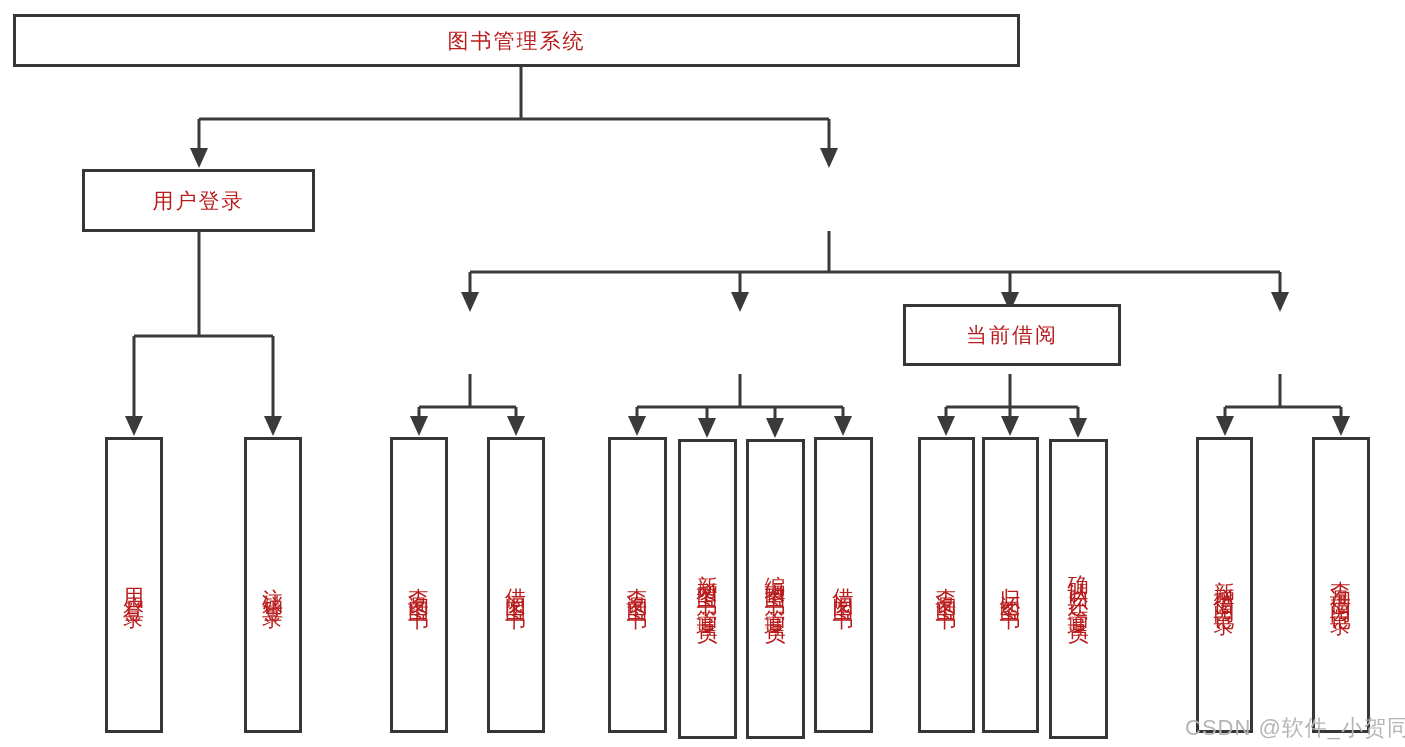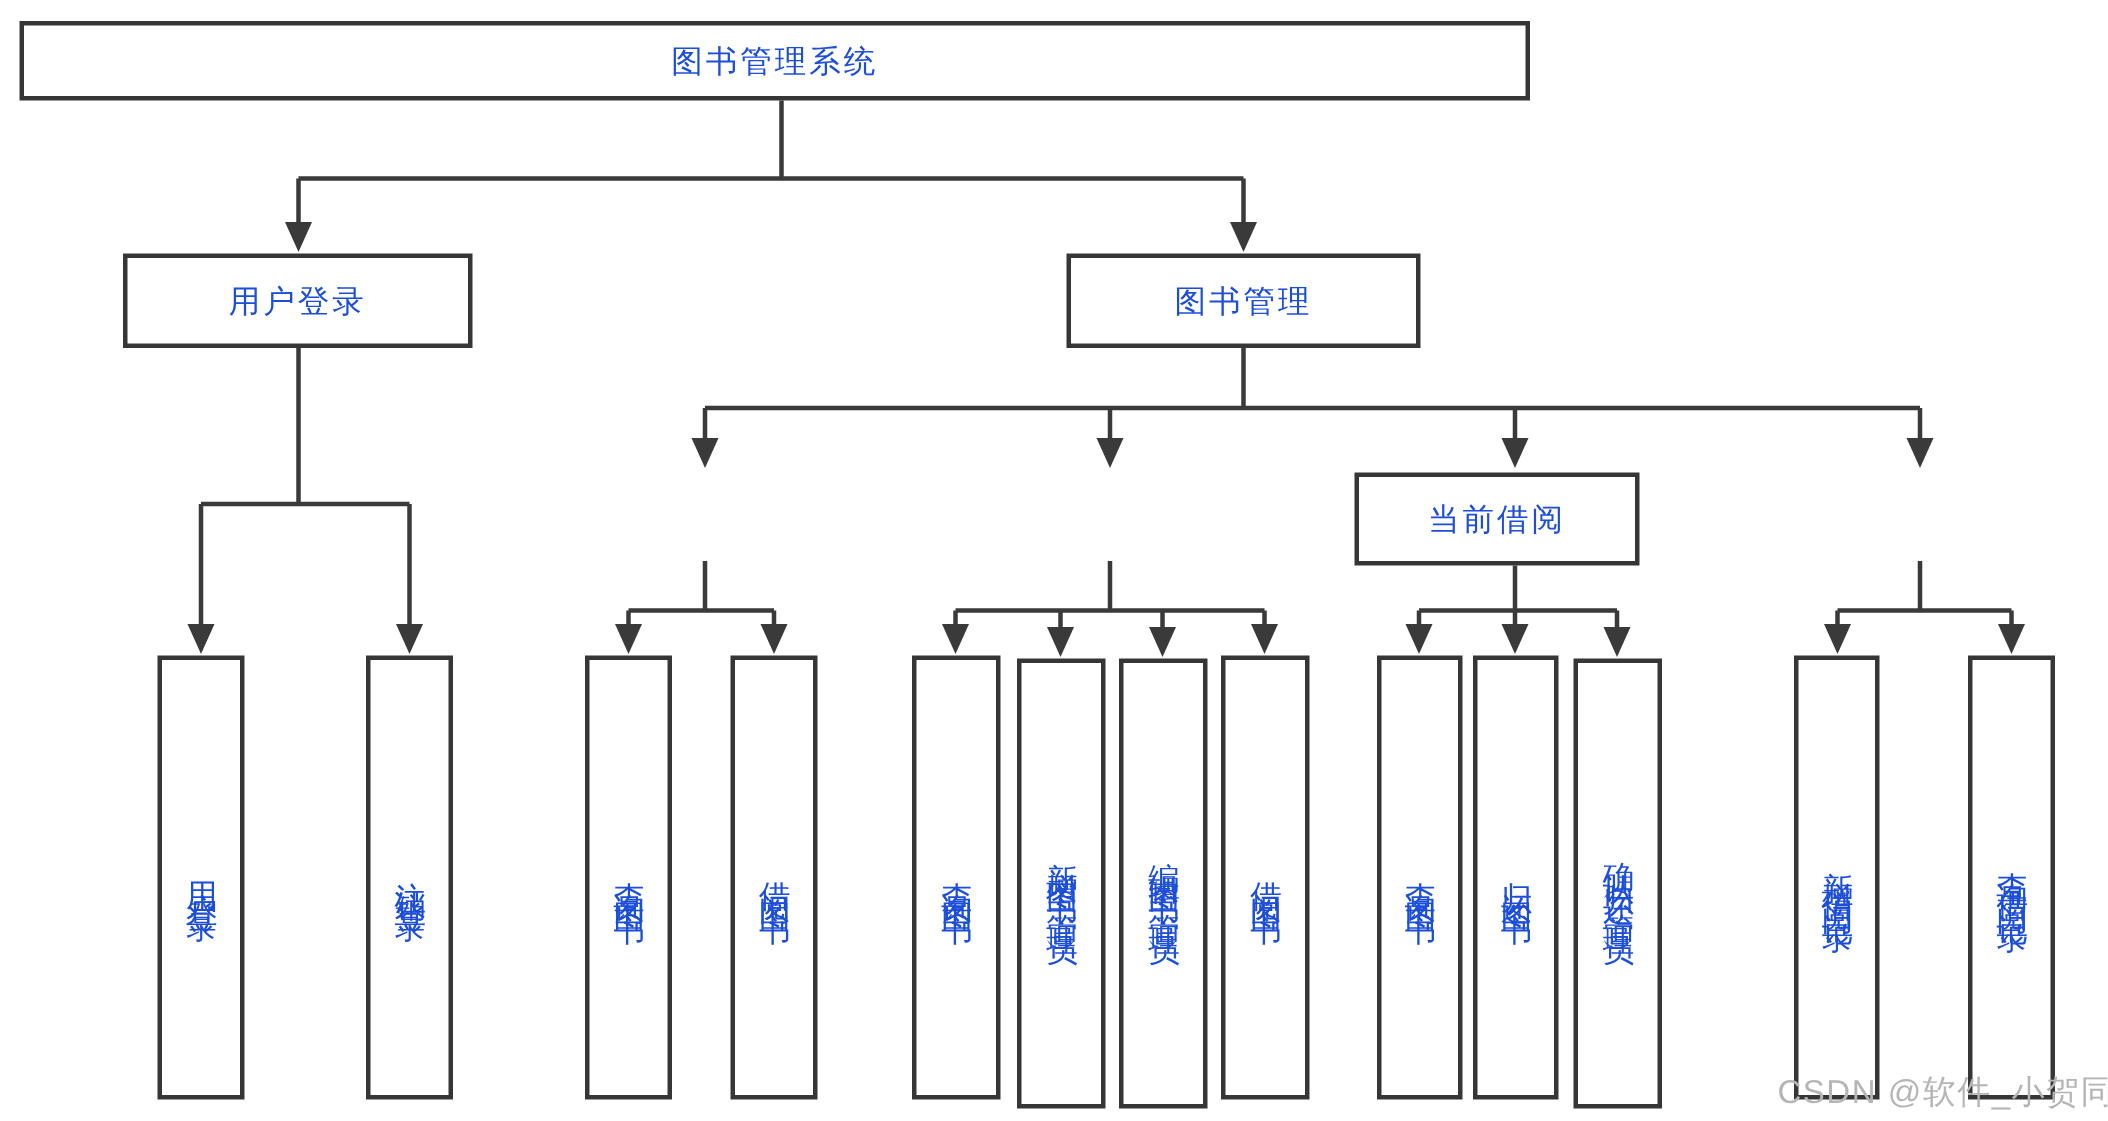--- a/index.html
+++ b/index.html
@@ -29,21 +29,21 @@
     stroke: none;
   }
 
   .node {
     position: absolute;
     background: #ffffff;
     border: 3px solid #363636;
     display: flex;
     align-items: center;
     justify-content: center;
-    color: #1d4ed8;
+    color: #b91c1c;
     z-index: 2;
   }
   .node.h span {
     font-size: 21px;
     letter-spacing: 2px;
     white-space: nowrap;
   }
   .node.v span {
     writing-mode: vertical-rl;
     text-orientation: mixed;
@@ -119,25 +119,22 @@
     </g>
   </svg>
 
   <div class="node h" style="left:13px;top:14px;width:1007px;height:53px">
     <span>图书管理系统</span>
   </div>
 
   <div class="node h" style="left:82px;top:169px;width:233px;height:63px">
     <span>用户登录</span>
   </div>
-  <div class="node h" style="left:711px;top:169px;width:236px;height:63px">
-    <span>图书管理</span>
-  </div>
 
-  <div class="node h" style="left:903px;top:315px;width:190px;height:62px">
+  <div class="node h" style="left:903px;top:304px;width:218px;height:62px">
     <span>当前借阅</span>
   </div>
 
   <div class="node v" style="left:105px;top:437px;width:58px;height:296px">
     <span>用户登录</span>
   </div>
   <div class="node v" style="left:244px;top:437px;width:58px;height:296px">
     <span>注销登录</span>
   </div>
 

